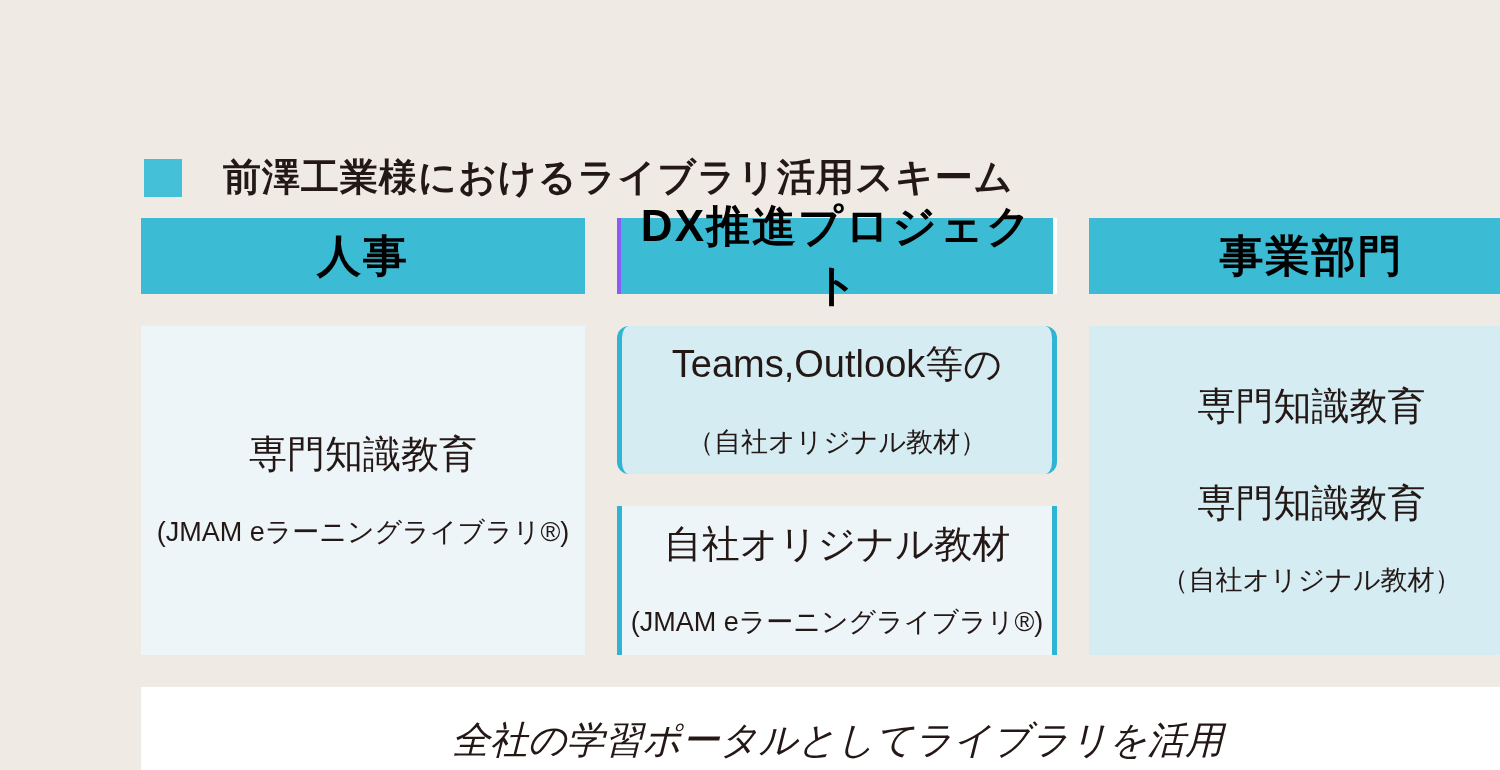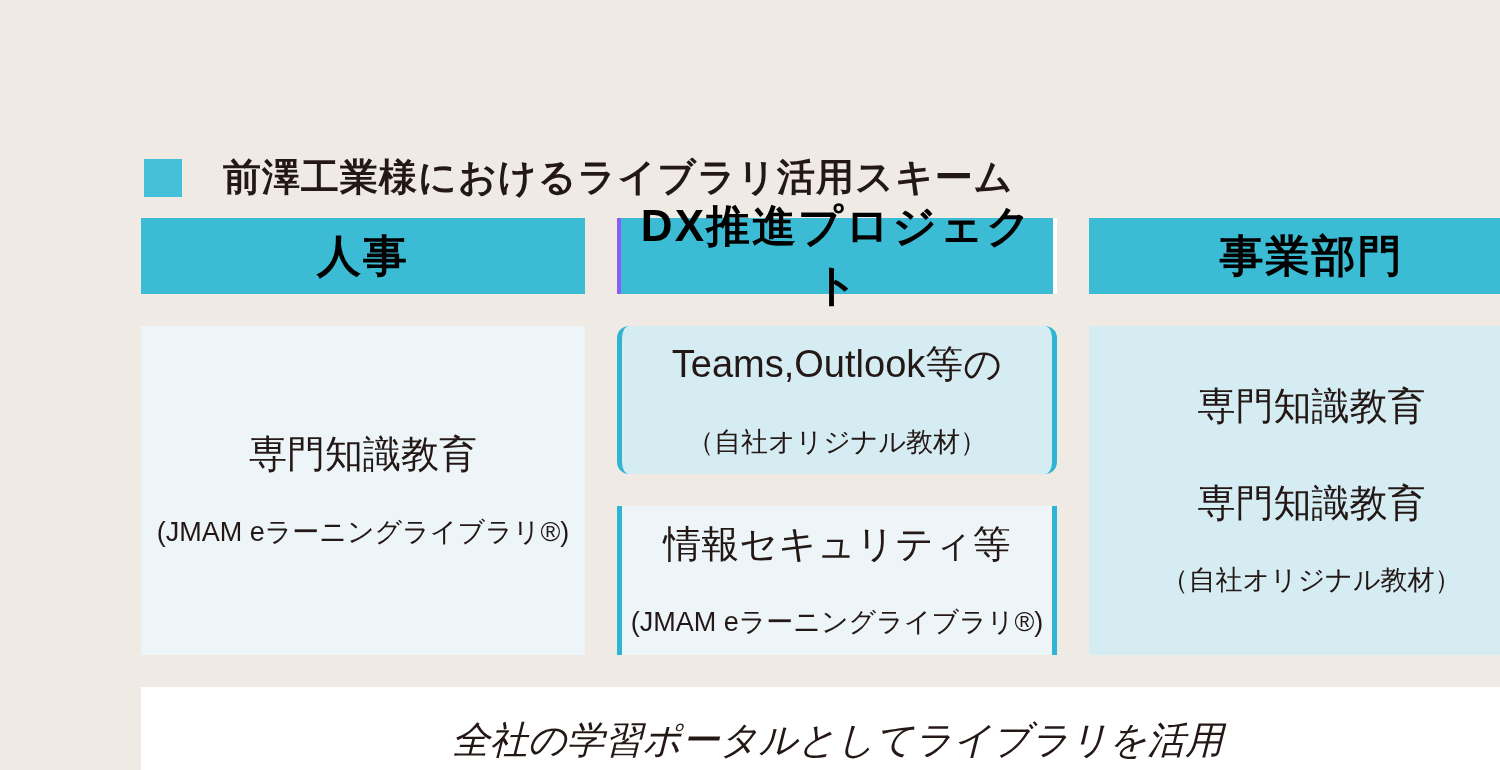--- a/index.html
+++ b/index.html
@@ -103,21 +103,21 @@
       <span class="main-line">専門知識教育</span>
       <span class="note-line">(JMAM eラーニングライブラリ®)</span>
     </div>
 
     <div class="cell body-dx-top">
       <span class="main-line">Teams,Outlook等の</span>
       <span class="note-line">（自社オリジナル教材）</span>
     </div>
 
     <div class="cell body-dx-bottom">
-      <span class="main-line">情報セキュリティ等</span>
+      <span class="main-line">自社オリジナル教材</span>
       <span class="note-line">(JMAM eラーニングライブラリ®)</span>
     </div>
 
     <div class="cell body-business">
       <span class="main-line">専門知識教育</span>
       <span class="main-line">専門知識教育</span>
       <span class="note-line">（自社オリジナル教材）</span>
     </div>
 
     <div class="cell footer-row">

